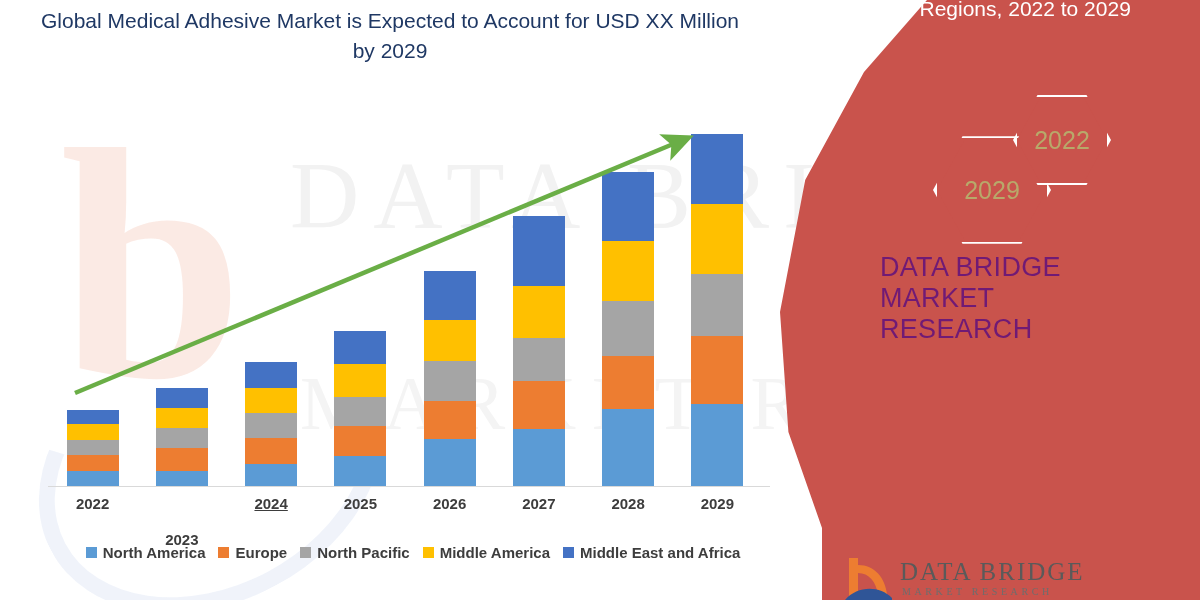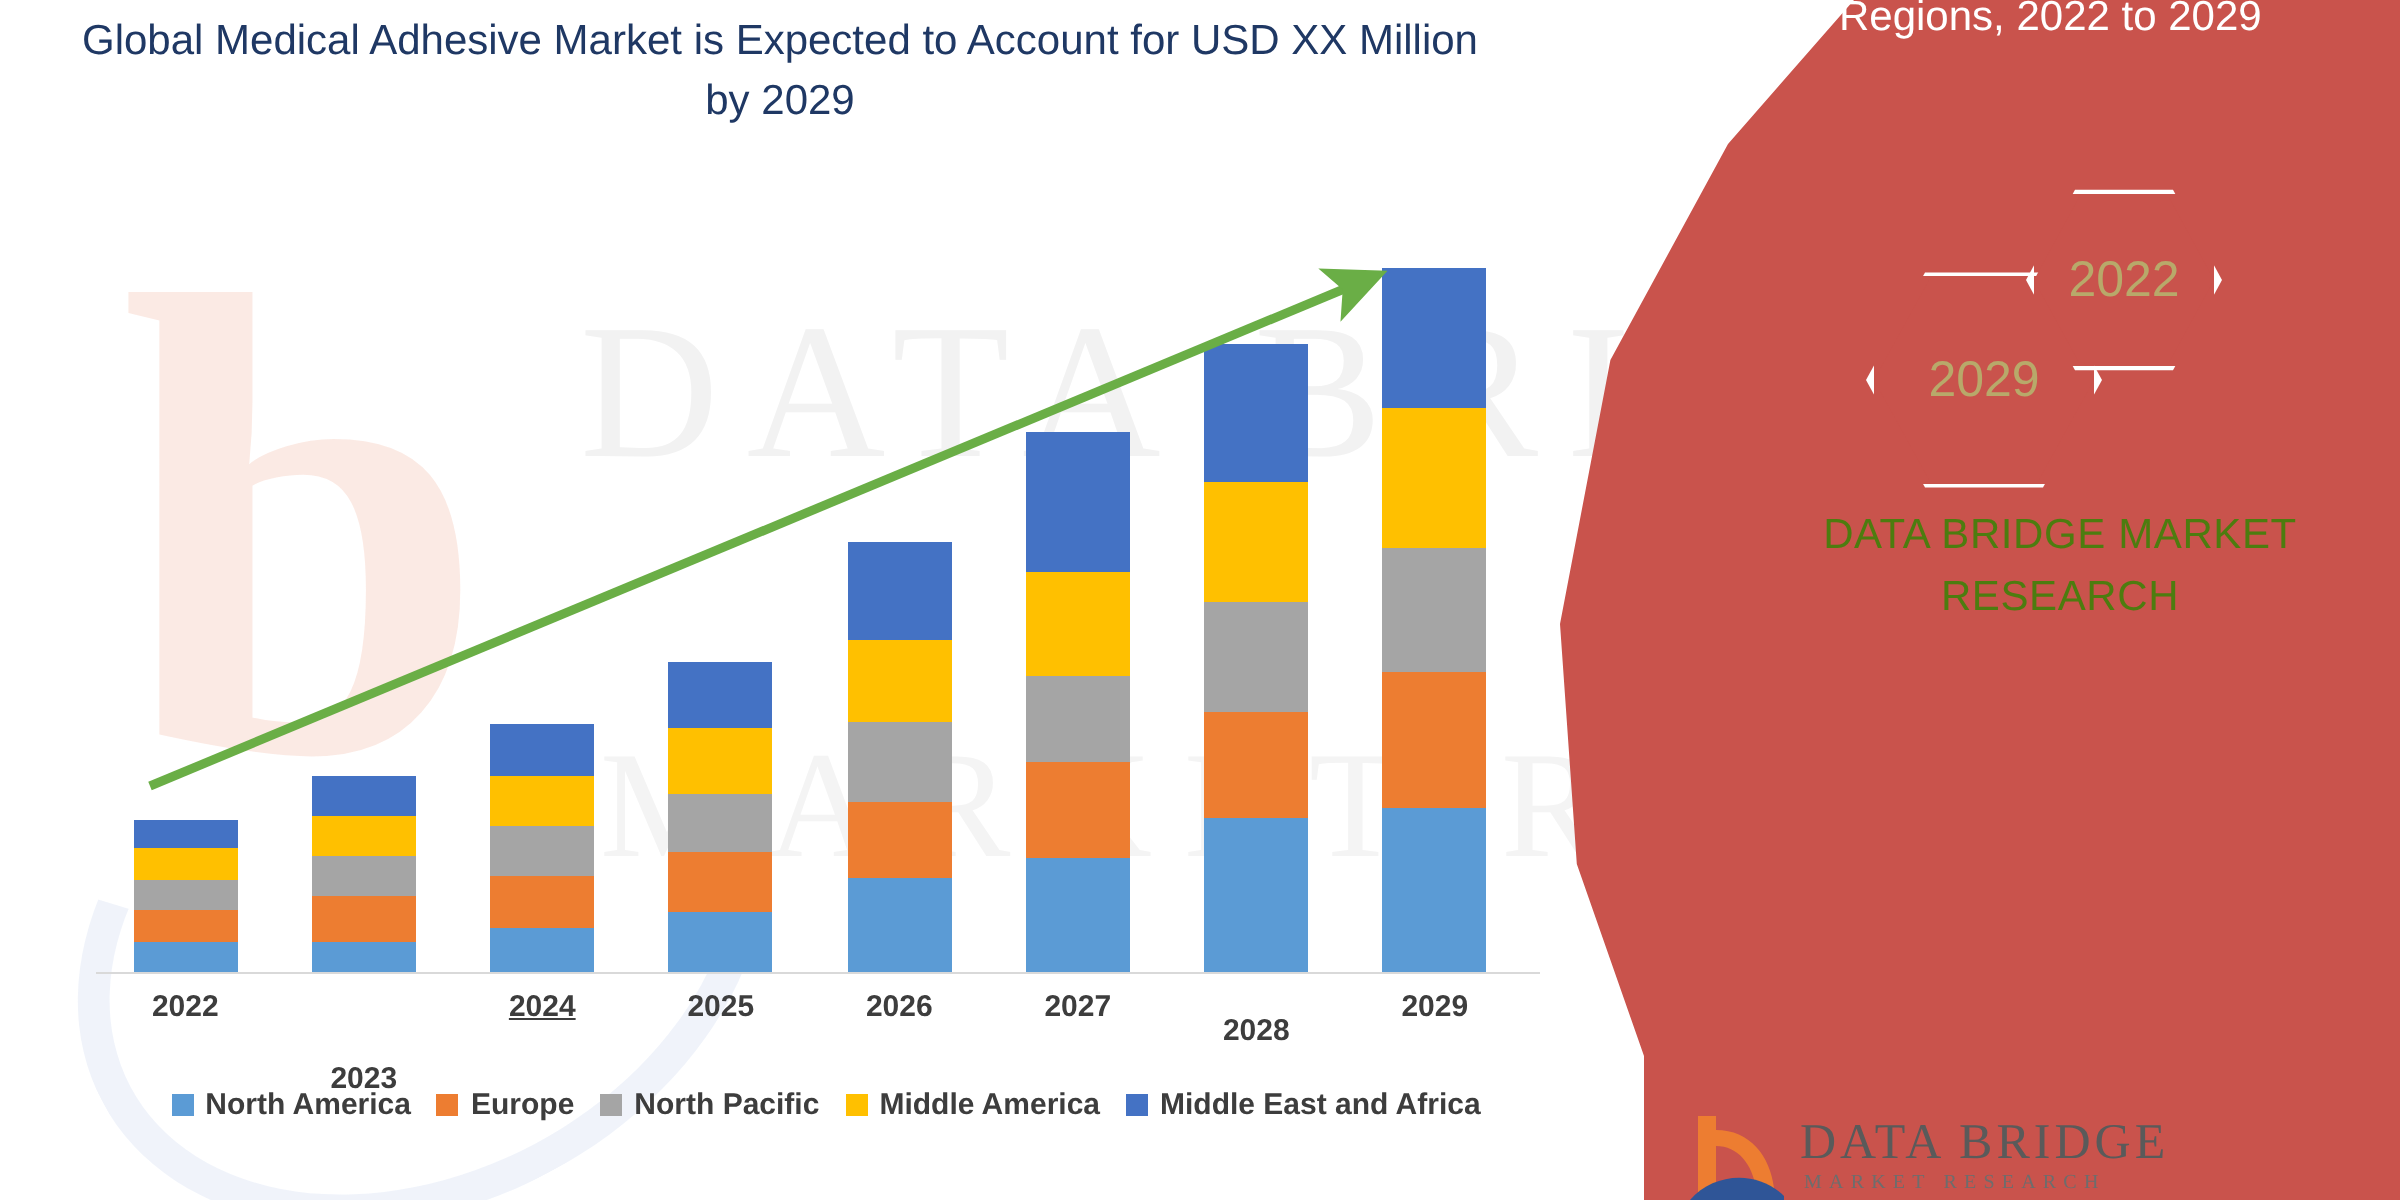--- a/index.html
+++ b/index.html
@@ -57,22 +57,22 @@
   }
   .hexagon .hexfill{
     position:absolute;inset:4px;
     background:#c9534c;
     clip-path:polygon(25% 2%, 75% 2%, 100% 50%, 75% 98%, 25% 98%, 0% 50%);
   }
   .hexagon span{position:relative;z-index:3;}
   #hex-2029{left:933px;top:134px;width:118px;height:112px;}
   #hex-2022{left:1013px;top:93px;width:98px;height:94px;}
   #brand-name{
-    position:absolute;left:880px;top:252px;width:300px;text-align:center;
-    color:#4d7c0f;font-size:21px;line-height:31px;letter-spacing:.3px;
+    position:absolute;left:880px;top:252px;width:300px;text-align:left;
+    color:#701a75;font-size:27px;line-height:31px;letter-spacing:.3px;
   }
 
   
   #logo-block{position:absolute;left:845px;top:556px;width:260px;height:46px;}
   #logo-mark{position:absolute;left:0;top:0;width:48px;height:46px;}
   #logo-text{
     position:absolute;left:55px;top:2px;
     font-family:"Liberation Serif", serif;
     font-size:25px;letter-spacing:2px;color:#5a5a5a;white-space:nowrap;
   }
@@ -187,21 +187,21 @@
       </div>
     </div>
   <div id="axis-line"></div>
   <div id="x-labels">
       <div class="x-tick" style="left: -0.375px;">2022</div>
       <div class="x-tick" style="left: 88.875px; margin-top: 36px;">2023</div>
       <div class="x-tick" style="left: 178.125px; text-decoration: underline;">2024</div>
       <div class="x-tick" style="left: 267.375px;">2025</div>
       <div class="x-tick" style="left: 356.625px;">2026</div>
       <div class="x-tick" style="left: 445.875px;">2027</div>
-      <div class="x-tick" style="left: 535.125px; margin-top: 12px;">2028</div>
+      <div class="x-tick" style="left: 535.125px;">2028</div>
       <div class="x-tick" style="left: 624.375px;">2029</div>
     </div>
 
   <svg id="growth-arrow" viewBox="0 0 810 600">
     <defs>
       <marker id="ah" markerWidth="7" markerHeight="7" refX="3.2" refY="3.2" orient="auto">
         <path d="M0,0 L7,3.2 L0,6.4 L1.6,3.2 z" fill="#6AAE46"></path>
       </marker>
     </defs>
     <line x1="75" y1="393" x2="678" y2="142" stroke="#6AAE46" stroke-width="4.5" marker-end="url(#ah)"></line>

